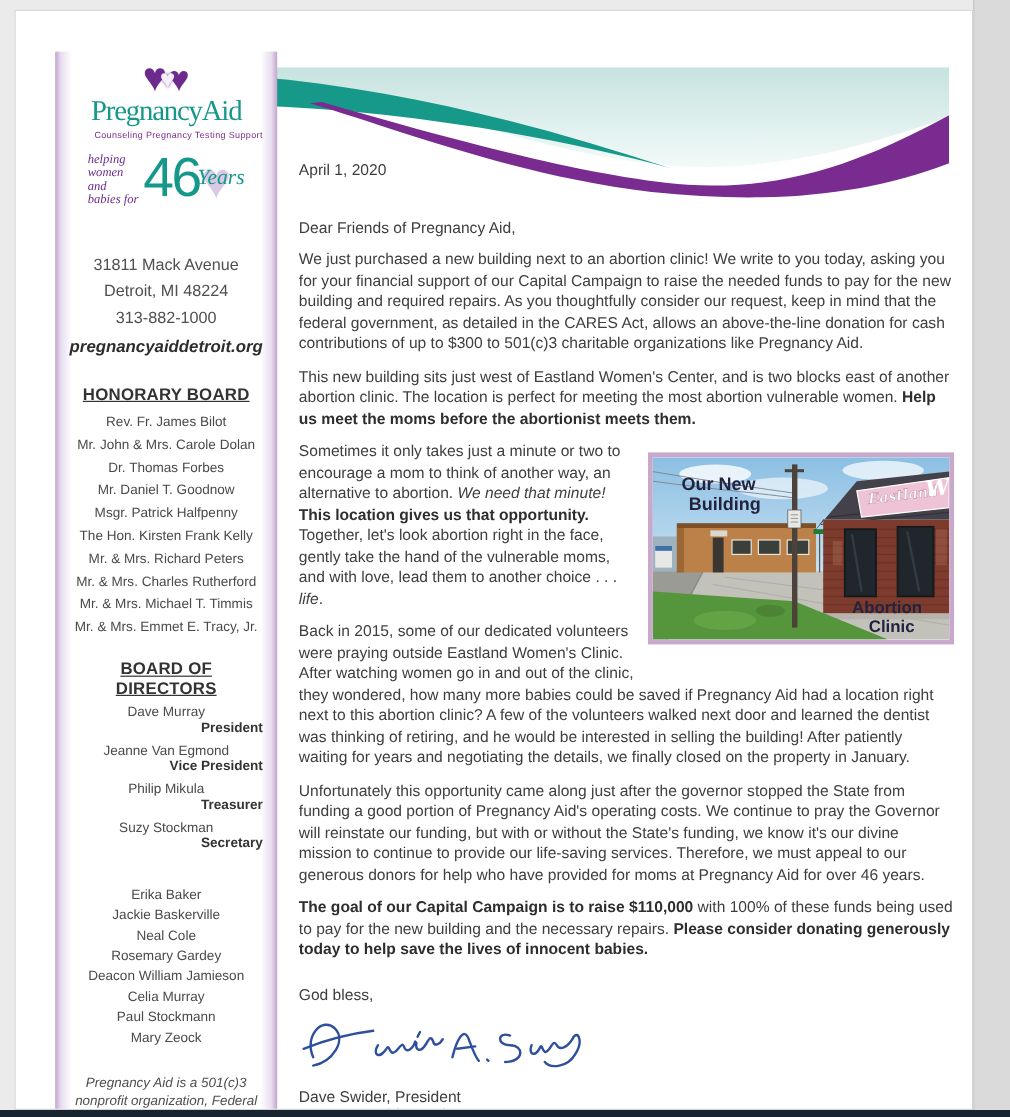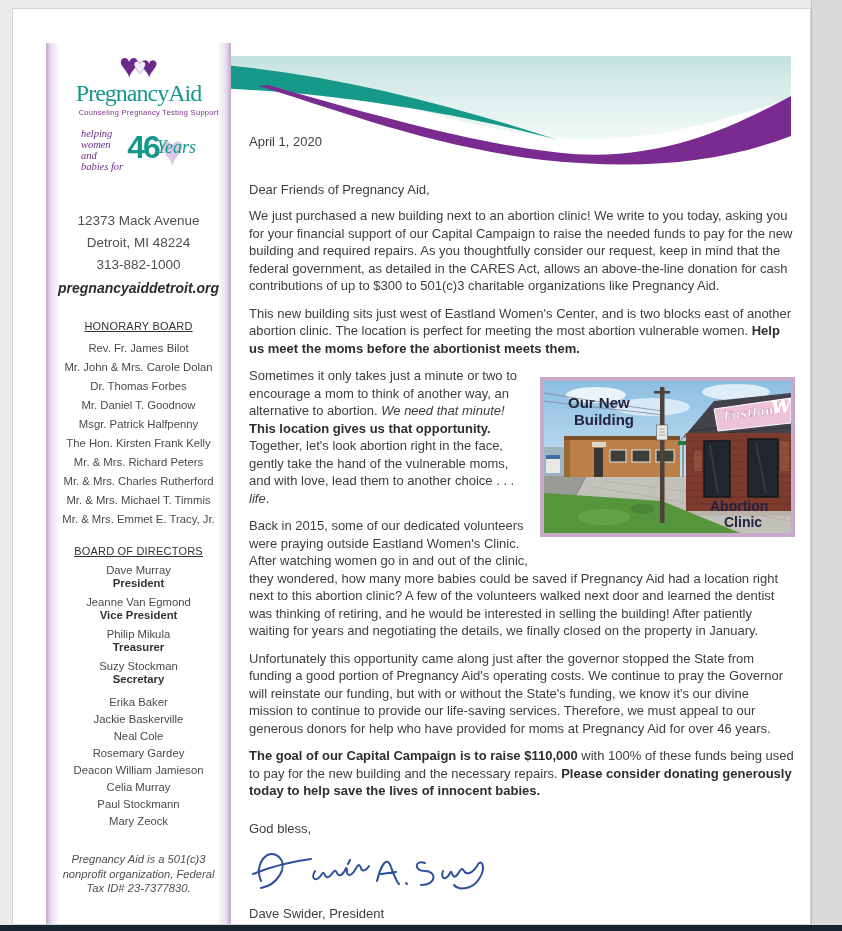--- a/index.html
+++ b/index.html
@@ -20,32 +20,32 @@
   .hearts{position:relative;height:34px;line-height:34px;}
   .hearts .h1{color:#6d2a8d;font-size:34px;position:relative;left:6px;}
   .hearts .h2{color:#f3eef7;font-size:22px;position:relative;left:0;top:-3px;z-index:2;text-shadow:0 0 2px #6d2a8d;}
   .hearts .h3{color:#6d2a8d;font-size:30px;position:relative;left:-6px;}
   .org-name{font-family:"Liberation Serif",serif;font-size:24px;color:#15988a;letter-spacing:-1px;margin-top:-2px;}
   .org-tagline{font-size:7.5px;color:#7a2b90;letter-spacing:.3px;margin-top:1px;text-align:right;}
   .years-row{display:flex;justify-content:center;align-items:flex-start;margin-top:6px;}
   .helping{font-family:"Liberation Serif",serif;font-style:italic;color:#6d2a8d;font-size:10.5px;line-height:11px;text-align:left;padding-top:5px;}
   .big46wrap{position:relative;margin-left:4px;}
   .heart-bg{position:absolute;right:-26px;top:4px;font-size:42px;color:#d9c9e5;z-index:0;}
-  .big46{font-size:32px;font-weight:bold;color:#15988a;line-height:48px;position:relative;z-index:1;letter-spacing:-2px;}
+  .big46{font-size:46px;font-weight:normal;color:#15988a;line-height:48px;position:relative;z-index:1;letter-spacing:-2px;}
   .years-word{font-family:"Liberation Serif",serif;font-style:italic;color:#15988a;font-size:18px;position:relative;z-index:1;margin-left:-2px;padding-top:14px;}
   .addr{margin-top:16px;font-size:13.5px;line-height:22px;color:#4f4f4f;}
   .website{margin-top:4px;font-size:14px;font-weight:bold;color:#2d2d2d;font-style:italic;}
-  .board-title{margin-top:24px;font-size:11px;font-weight:normal;text-decoration:underline;color:#333;letter-spacing:.2px;}
+  .board-title{margin-top:24px;font-size:14px;font-weight:bold;text-decoration:underline;color:#333;letter-spacing:.2px;}
   .hb-list{margin-top:7px;}
   .hb-list .nm{font-size:11.3px;line-height:19px;}
   .bod-title{margin-top:16px;}
   .officers{margin-top:6px;}
   .off-name{font-size:11.3px;line-height:14px;}
-  .off-title{font-size:11.3px;font-weight:bold;color:#333;line-height:13px;margin-bottom:5px;}
-  .mem-list{margin-top:8px;}
+  .off-title{font-size:11.3px;font-weight:bold;color:#333;line-height:13px;margin-bottom:5px;text-align:right;}
+  .mem-list{margin-top:28px;}
   .mem-list .nm{font-size:11.3px;line-height:17px;}
   .note{margin-top:22px;font-style:italic;font-size:11.2px;line-height:14.5px;color:#4f4f4f;}
 
   
   .letter{position:absolute;left:236px;top:124px;width:546px;font-size:13px;line-height:17.5px;color:#3e3e3e;z-index:4;}
   .date{margin-bottom:30px;}
   .greet{margin-bottom:9px;}
   .letter p{margin:0 0 10px 0;}
   .b{font-weight:bold;color:#2e2e2e;}
   .i{font-style:italic;}
@@ -93,21 +93,21 @@
           </div>
           <div class="big46wrap">
             <span class="heart-bg">♥</span>
             <span class="big46">46</span>
           </div>
           <div class="years-word">Years</div>
         </div>
       </div>
 
       <div class="addr">
-        <div>12373 Mack Avenue</div>
+        <div>31811 Mack Avenue</div>
         <div>Detroit, MI 48224</div>
         <div>313-882-1000</div>
       </div>
 
       <div class="website">pregnancyaiddetroit.org</div>
 
       <div class="board-title">HONORARY BOARD</div>
       <div class="hb-list">
         <div class="nm">Rev. Fr. James Bilot</div>
         <div class="nm">Mr. John &amp; Mrs. Carole Dolan</div>

